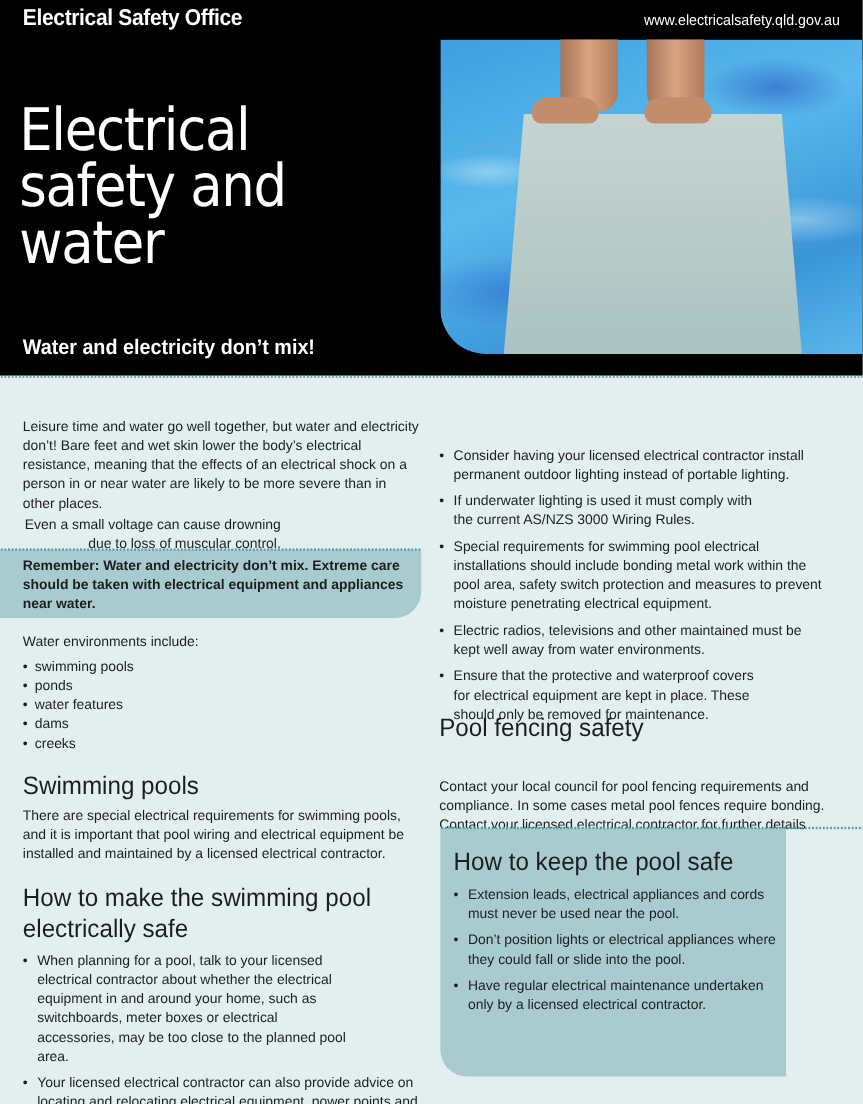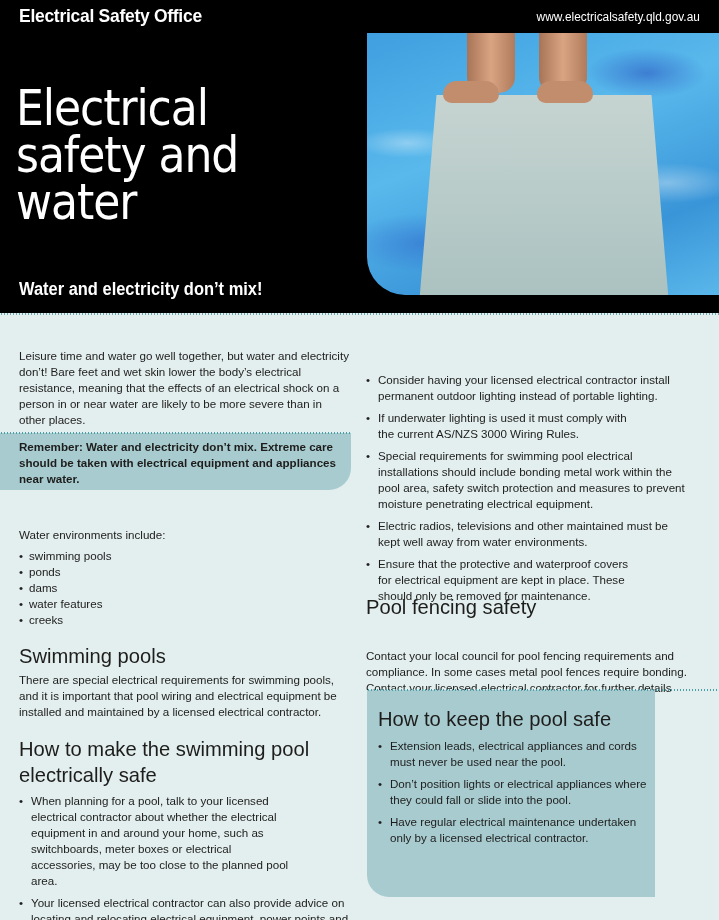--- a/index.html
+++ b/index.html
@@ -31,21 +31,21 @@
   .col-right { position: absolute; left: 366px; width: 320px; margin-top: 24px; }
 
   .p { position: absolute; }
   .ul { list-style: none; }
   .ul li { position: relative; padding-left: 12px; }
   .ul li::before { content: "•"; position: absolute; left: 0; top: 0; }
   .ul.simple li { padding-left: 10px; }
 
   .h2 { position: absolute; font-family: "Liberation Sans", sans-serif; font-size: 21px; line-height: 26px; color: #1d1d1b; transform: scaleX(0.96); transform-origin: left top; }
 
-  .callout { position: absolute; left: 0; top: 433px; width: 351px; height: 57px; background: #a8cbd0; border-bottom-right-radius: 22px; }
+  .callout { position: absolute; left: 0; top: 458px; width: 351px; height: 57px; background: #a8cbd0; border-bottom-right-radius: 22px; }
   .callout::before { content: ""; position: absolute; left: 0; top: -1px; width: 351px; height: 2px; background-image: radial-gradient(circle, #4b9ea5 0.8px, transparent 1px); background-size: 3px 2px; }
   .callout .text { position: absolute; left: 19px; top: 6px; width: 320px; font-family: "Liberation Sans", sans-serif; font-weight: bold; font-size: 11.6px; line-height: 16px; }
 
   .keep-box { position: absolute; left: 367px; top: 690px; width: 288px; height: 207px; background: #a8cbd0; border-bottom-left-radius: 22px; }
   .keep-box::before { content: ""; position: absolute; left: 0; top: -1px; width: 352px; height: 2px; background-image: radial-gradient(circle, #4b9ea5 0.8px, transparent 1px); background-size: 3px 2px; }
   .keep-box .h2 { left: 11px; top: 16px; }
   .keep-box .list { position: absolute; left: 11px; top: 48px; width: 270px; }
   .keep-box .list li { margin-bottom: 6px; }
 </style>
 </head>
@@ -77,22 +77,22 @@
 <div class="body-text p" style="left:19px; top:430px; width:215px;text-align:right;">Even a small voltage can cause drowning due to loss of muscular control.</div>
 
 <div class="callout">
   <div class="text"><span>Remember:</span> <span>Water and electricity don’t mix. Extreme care should be taken with electrical equipment and appliances near water.</span></div>
 </div>
 
 <div class="body-text p" style="left:19px; top:527px;">Water environments include:</div>
 <ul class="ul simple body-text p" style="left:19px; top:548px; width:200px;">
   <li>swimming pools</li>
   <li>ponds</li>
+  <li>water features</li>
   <li>dams</li>
-  <li>water features</li>
   <li>creeks</li>
 </ul>
 
 <div class="h2" style="left:19px; top:643px;">Swimming pools</div>
 <div class="body-text col-left p" style="top:672px;">There are special electrical requirements for swimming pools, and it is important that pool wiring and electrical equipment be installed and maintained by a licensed electrical contractor.</div>
 
 <div class="h2" style="left:19px; top:736px;">
   <div>How to make the swimming pool</div>
   <div>electrically safe</div>
 </div>

